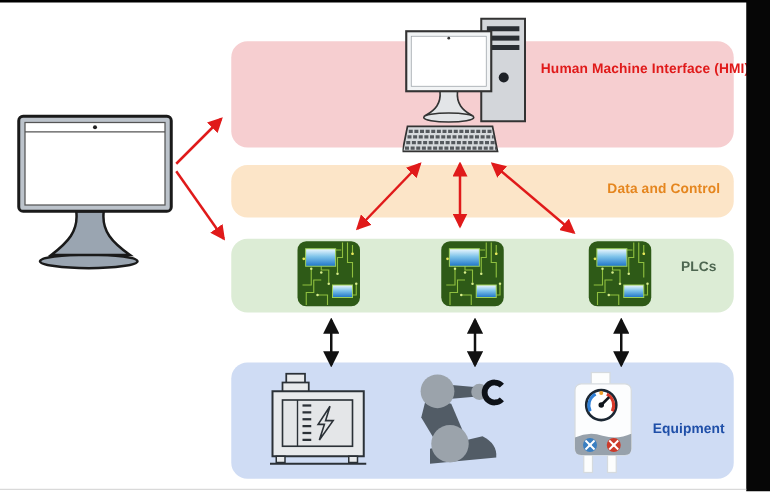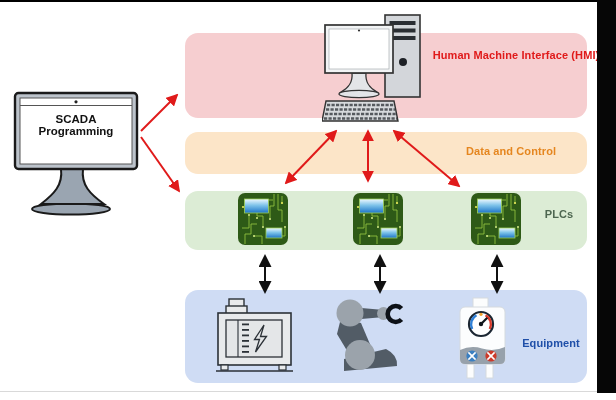--- a/index.html
+++ b/index.html
@@ -10,21 +10,21 @@
   .band{position:absolute;left:185px;width:402px;border-radius:13px;z-index:1;}
   #band-hmi{top:33px;height:85px;background:#f6ced0;}
   #band-data{top:132px;height:42px;background:#fce5c8;}
   #band-plcs{top:191px;height:59px;background:#dcecd5;}
   #band-equipment{top:290px;height:93px;background:#cfdcf4;}
   .band-label{
     position:absolute;width:170px;text-align:center;font-weight:bold;
     font-size:11px;line-height:13px;z-index:6;letter-spacing:.1px;
   }
   #label-hmi{left:431px;top:49px;color:#e01a1a;}
-  #label-data{left:426px;top:145px;color:#e5861f;}
+  #label-data{left:446px;top:145px;color:#e5861f;}
   #label-plcs{left:474px;top:208px;color:#4d6650;}
   #label-equipment{left:466px;top:337px;color:#1f4fa8;}
   .icon{position:absolute;z-index:5;}
   #scada-label{
     position:absolute;left:20px;top:113px;width:112px;text-align:center;
     font-weight:bold;font-size:11.5px;color:#111;z-index:6;
   }
   #arrow-layer{position:absolute;left:0;top:0;z-index:10;pointer-events:none;}
   #top-edge{position:absolute;left:0;top:0;width:616px;height:2px;background:#000;z-index:20;}
   #right-edge{position:absolute;left:597px;top:0;width:19px;height:393px;background:#060606;z-index:20;}
@@ -62,21 +62,20 @@
   </svg>
 
   <svg class="icon" style="left:10px;top:90px;" width="132" height="126" viewBox="0 0 132 126">
     <ellipse cx="61" cy="119" rx="39" ry="5.5" fill="#9aa5b1" stroke="#1a1a1a" stroke-width="2"></ellipse>
     <path d="M51,79 C53,95 44,104 31,114 L94,114 C80,104 71,95 73,79 Z" fill="#9aa5b1" stroke="#1a1a1a" stroke-width="2"></path>
     <rect x="5" y="3" width="122" height="76" rx="3.5" fill="#bcc3cb" stroke="#1a1a1a" stroke-width="2.4"></rect>
     <rect x="10" y="8" width="112" height="66" fill="#ffffff" stroke="#555" stroke-width="1"></rect>
     <line x1="10" y1="15.5" x2="122" y2="15.5" stroke="#555" stroke-width="1"></line>
     <circle cx="66" cy="11.8" r="1.6" fill="#222"></circle>
   </svg>
-  <div id="scada-label">SCADA Programming</div>
 
   <svg class="icon" style="left:322px;top:13px;" width="100" height="112" viewBox="0 0 100 112">
     <rect x="63" y="2" width="35" height="82" fill="#d3d6da" stroke="#333" stroke-width="1.6"></rect>
     <rect x="67.5" y="8" width="26" height="4" fill="#2a2e33"></rect>
     <rect x="67.5" y="15.5" width="26" height="4" fill="#2a2e33"></rect>
     <rect x="67.5" y="23" width="26" height="4" fill="#2a2e33"></rect>
     <circle cx="81" cy="49" r="4" fill="#1d2126"></circle>
     <path d="M30,60 C31,70 26,75 19,79 L55,79 C48,75 43,70 44,60 Z" fill="#e3e5e8" stroke="#333" stroke-width="1.3"></path>
     <ellipse cx="37" cy="81" rx="20" ry="3.6" fill="#e3e5e8" stroke="#333" stroke-width="1.3"></ellipse>
     <rect x="3" y="12" width="68" height="48" fill="#f2f4f5" stroke="#333" stroke-width="1.7"></rect>

